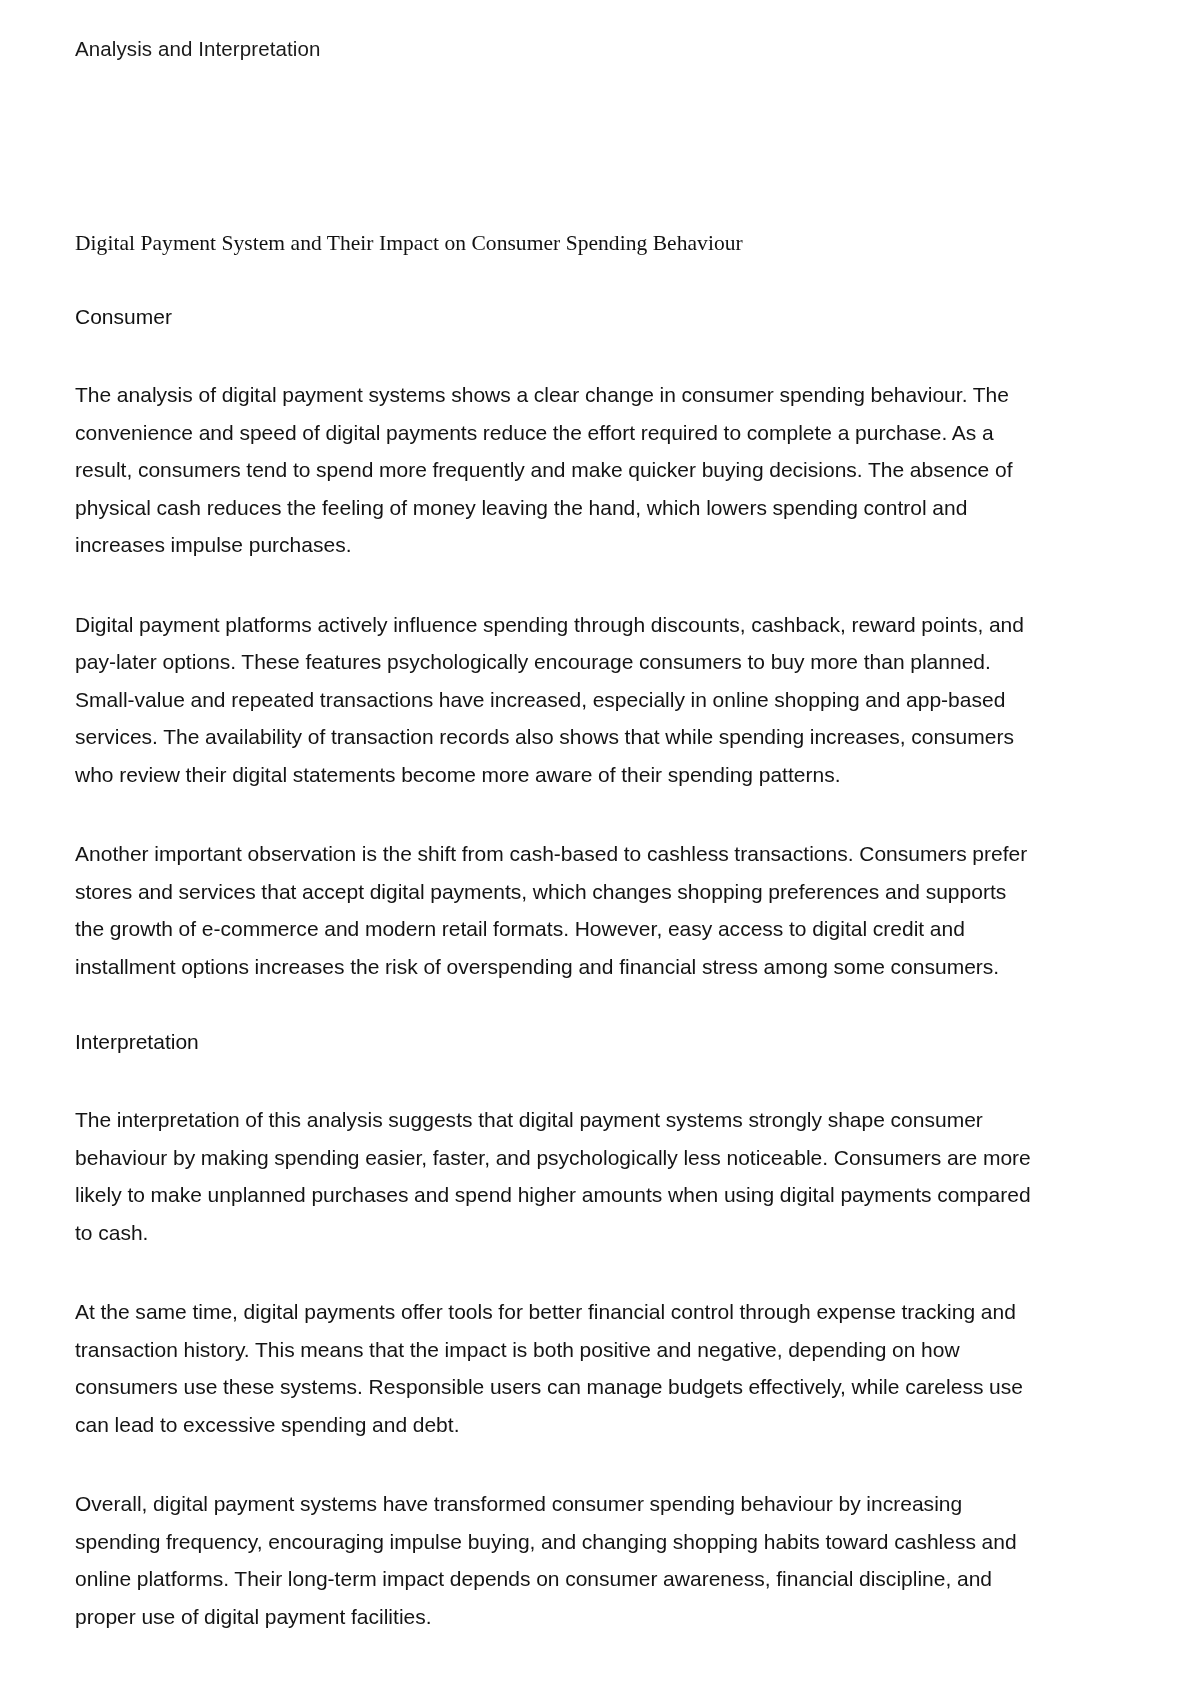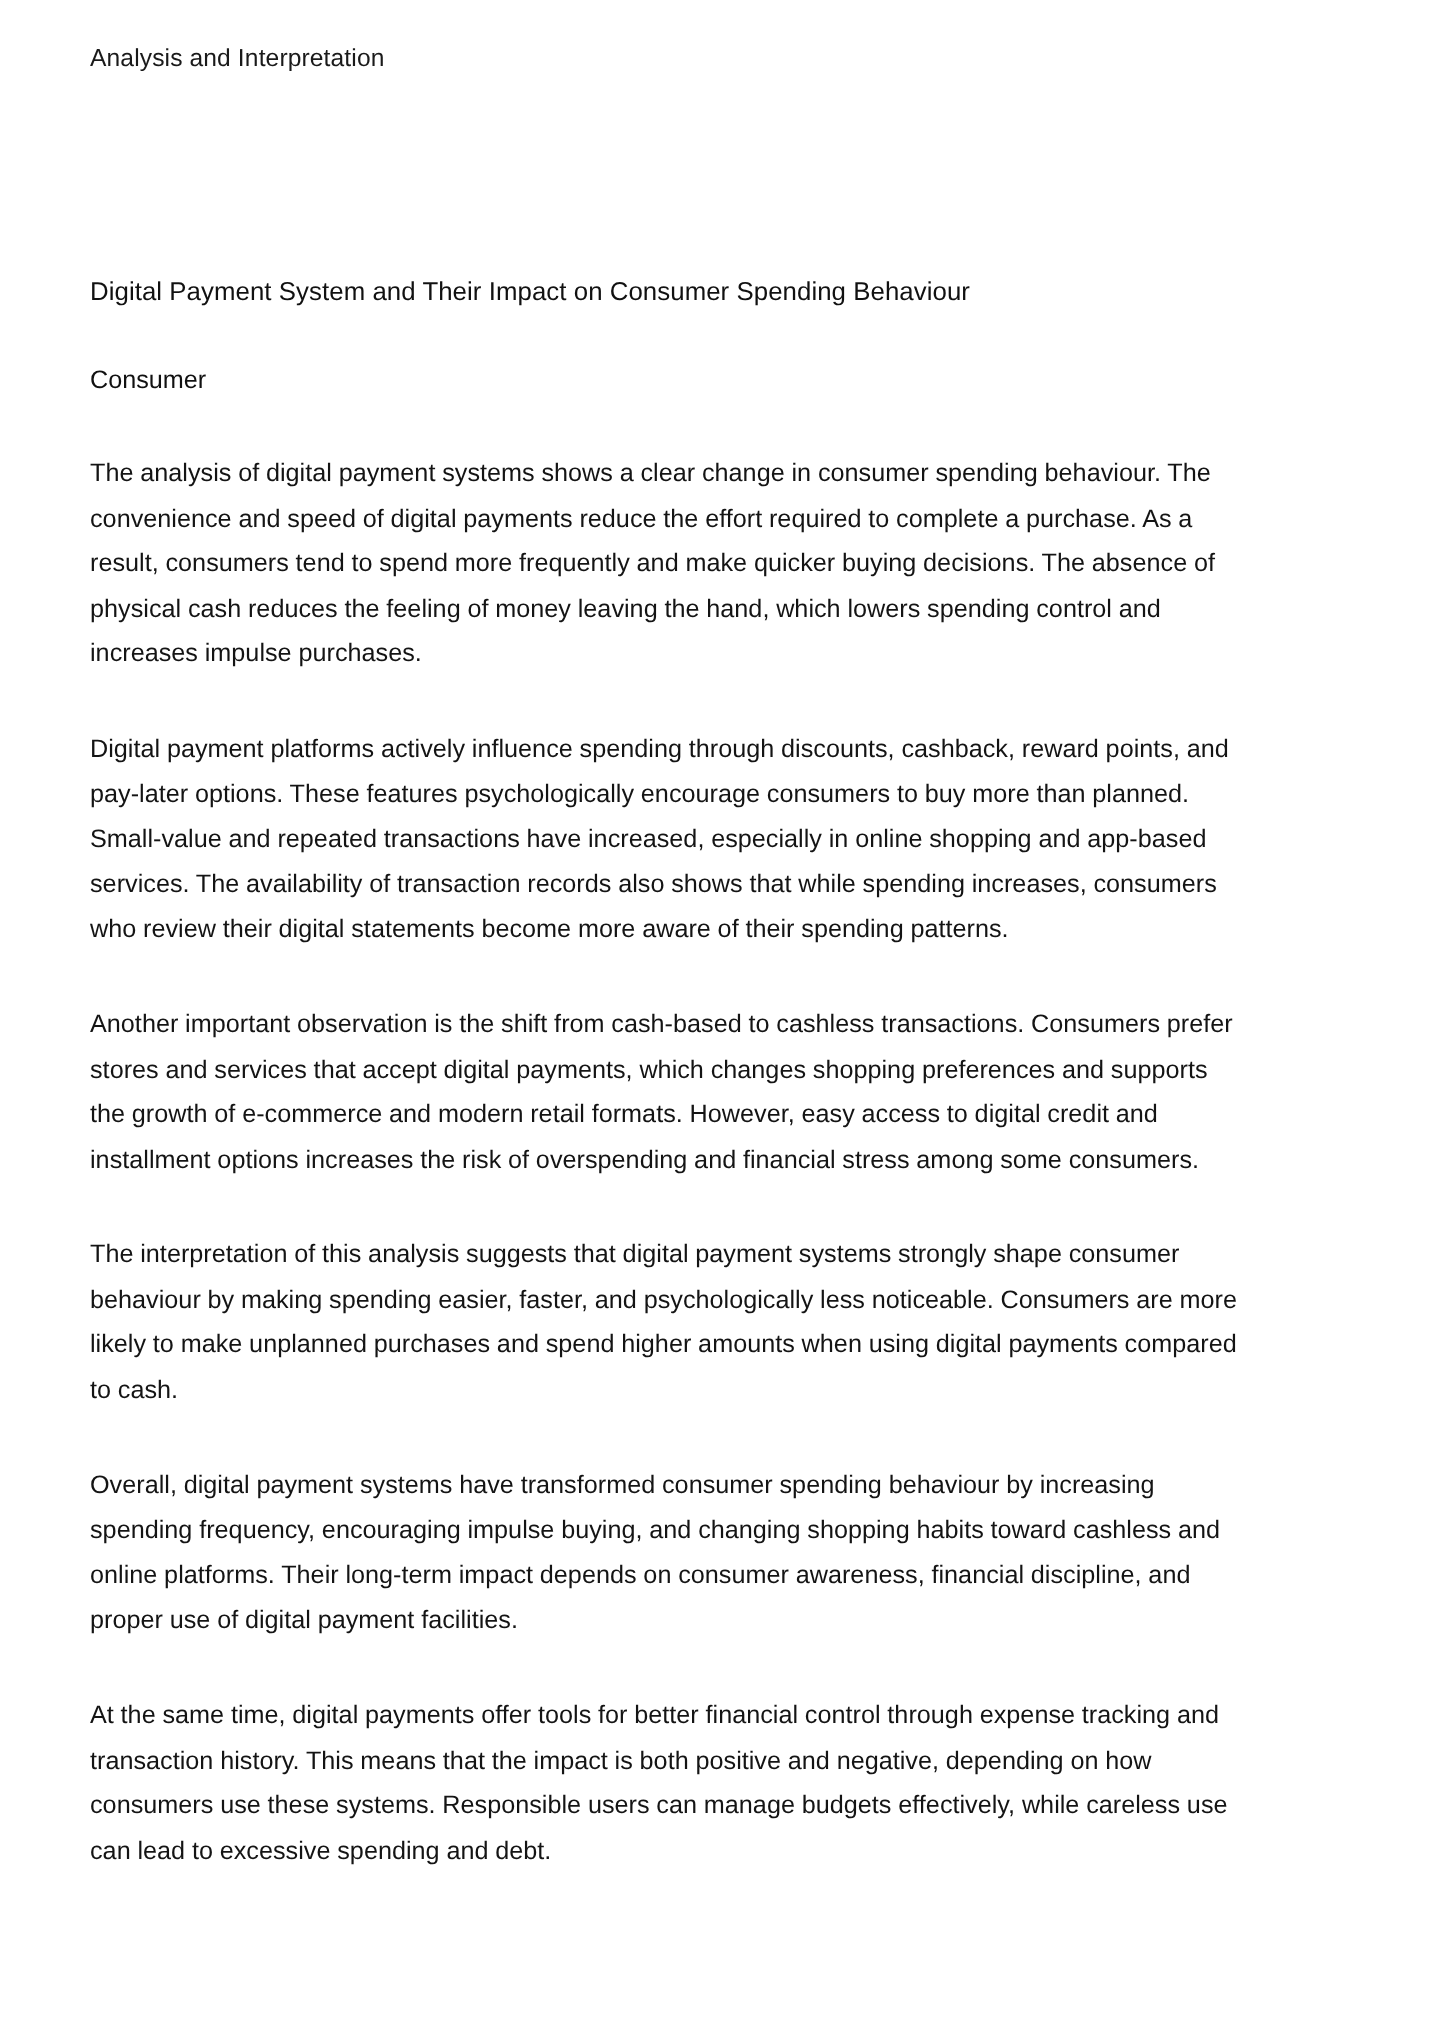--- a/index.html
+++ b/index.html
@@ -39,20 +39,21 @@
     left: 75px;
     width: 960px;
   }
   .doc-title {
     font-size: 21.5px;
     line-height: 30px;
     letter-spacing: 0.05px;
     color: #111111;
     margin: 0 0 44px 0;
     white-space: nowrap;
+    font-family: Liberation Serif, serif;
   }
   .section-heading {
     font-size: 21px;
     line-height: 30px;
     color: #111111;
     margin: 0 0 44px 0;
   }
   p.body-text {
     font-size: 21px;
     line-height: 37.5px;
@@ -78,21 +79,22 @@
     <div class="doc-title">Digital Payment System and Their Impact on Consumer Spending Behaviour</div>
 
     <div class="section-heading">Consumer</div>
 
     <p class="body-text">The analysis of digital payment systems shows a clear change in consumer spending behaviour. The convenience and speed of digital payments reduce the effort required to complete a purchase. As a result, consumers tend to spend more frequently and make quicker buying decisions. The absence of physical cash reduces the feeling of money leaving the hand, which lowers spending control and increases impulse purchases.</p>
 
     <p class="body-text">Digital payment platforms actively influence spending through discounts, cashback, reward points, and pay-later options. These features psychologically encourage consumers to buy more than planned. Small-value and repeated transactions have increased, especially in online shopping and app-based services. The availability of transaction records also shows that while spending increases, consumers who review their digital statements become more aware of their spending patterns.</p>
 
     <p class="body-text">Another important observation is the shift from cash-based to cashless transactions. Consumers prefer stores and services that accept digital payments, which changes shopping preferences and supports the growth of e-commerce and modern retail formats. However, easy access to digital credit and installment options increases the risk of overspending and financial stress among some consumers.</p>
 
+    <div class="section-heading">Interpretation</div>
 
     <p class="body-text">The interpretation of this analysis suggests that digital payment systems strongly shape consumer behaviour by making spending easier, faster, and psychologically less noticeable. Consumers are more likely to make unplanned purchases and spend higher amounts when using digital payments compared to cash.</p>
 
+    <p class="body-text">At the same time, digital payments offer tools for better financial control through expense tracking and transaction history. This means that the impact is both positive and negative, depending on how consumers use these systems. Responsible users can manage budgets effectively, while careless use can lead to excessive spending and debt.</p>
+
     <p class="body-text">Overall, digital payment systems have transformed consumer spending behaviour by increasing spending frequency, encouraging impulse buying, and changing shopping habits toward cashless and online platforms. Their long-term impact depends on consumer awareness, financial discipline, and proper use of digital payment facilities.</p>
-
-    <p class="body-text">At the same time, digital payments offer tools for better financial control through expense tracking and transaction history. This means that the impact is both positive and negative, depending on how consumers use these systems. Responsible users can manage budgets effectively, while careless use can lead to excessive spending and debt.</p>
 
   </div>
 </div>
 
 </body></html>

